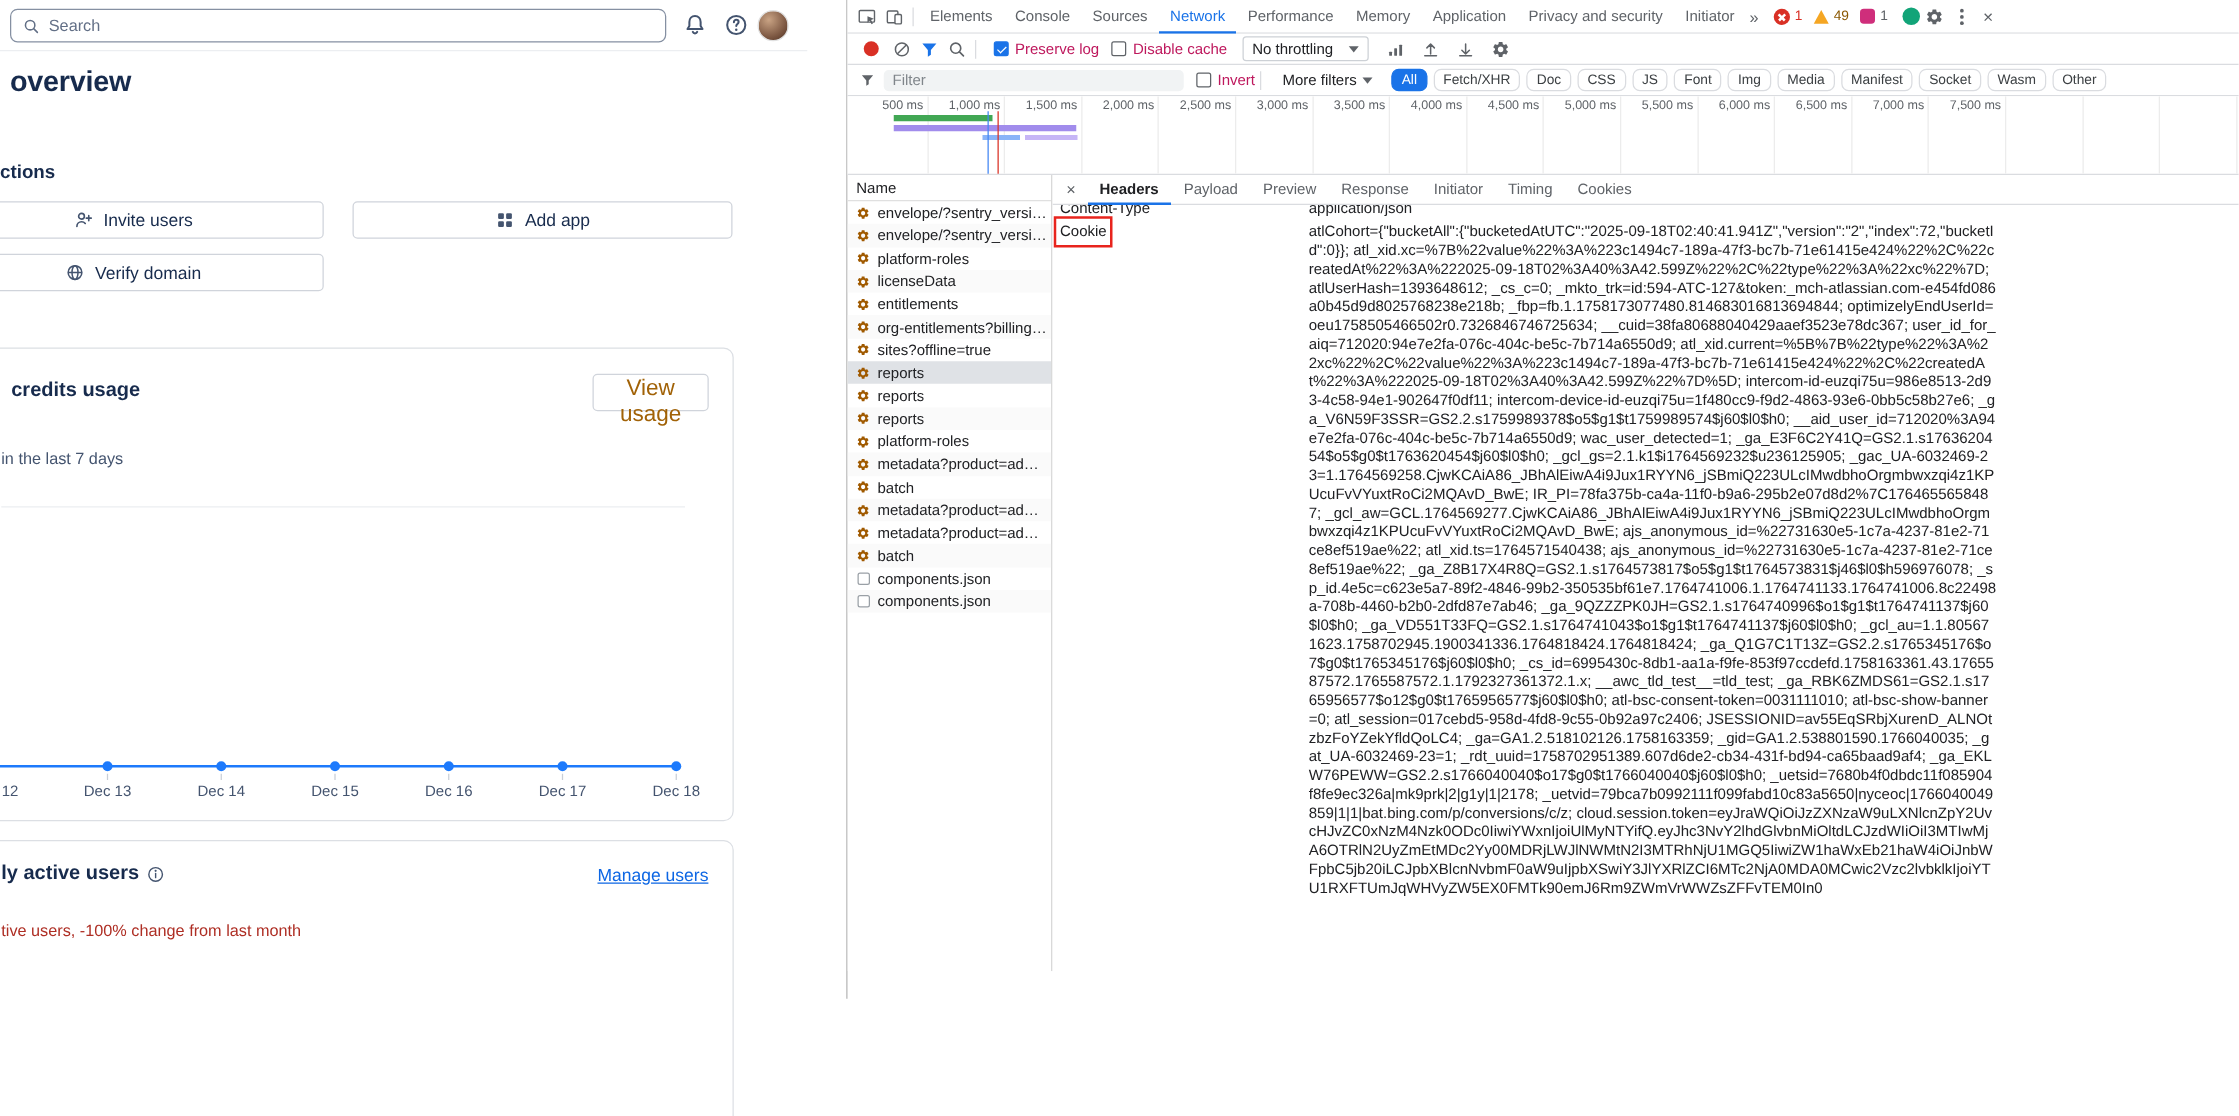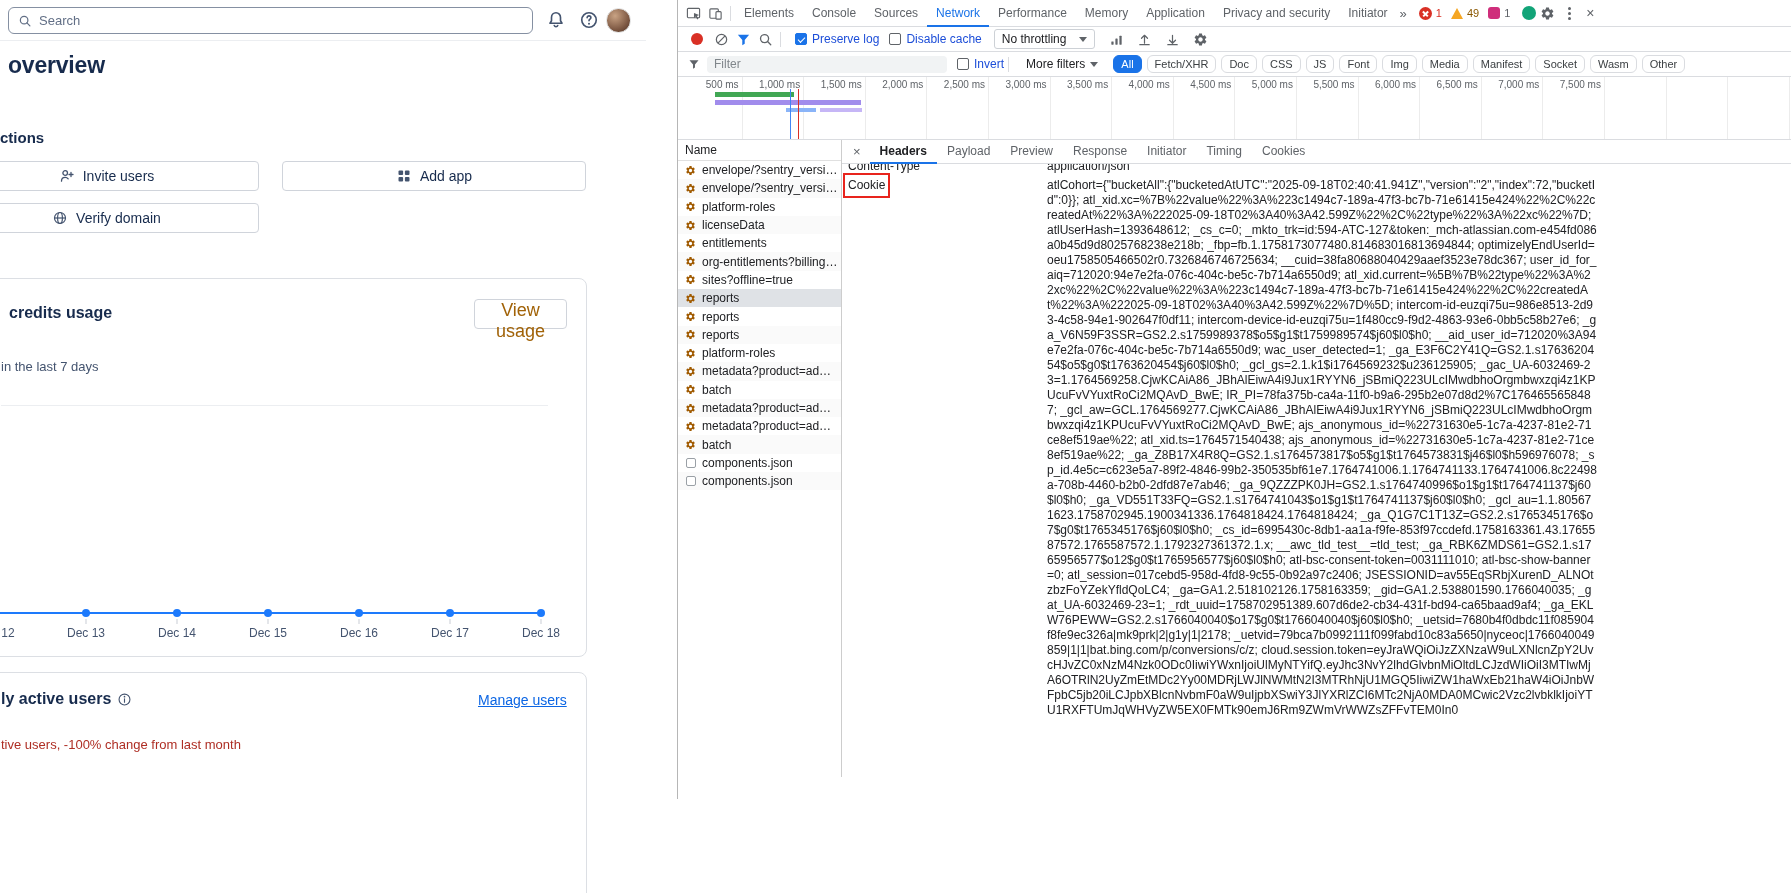--- a/index.html
+++ b/index.html
@@ -71,21 +71,21 @@
   .green-dot{width:14px;height:14px;border-radius:50%;background:#12a478;margin-left:12px;flex:none;cursor:pointer;}
   .kebab{display:flex;flex-direction:column;gap:2px;align-items:center;width:18px;cursor:pointer;margin-left:2px;}
   .kebab i{width:3px;height:3px;border-radius:50%;background:#5f6368;}
   .dt-close{color:#5f6368;font-size:14px;padding:0 8px;cursor:pointer;}
   .dt-row2{position:absolute;left:0;top:27px;width:100%;height:25px;border-bottom:1px solid #dadce0;display:flex;align-items:center;padding-left:6px;background:#fff;}
   .rec{width:12px;height:12px;border-radius:50%;background:#d93025;margin:0 7px;flex:none;cursor:pointer;}
   .funnel-active{color:#1a73e8;}
   .cb{width:12px;height:12px;border:1px solid #5f6368;border-radius:2px;margin:0 5px 0 10px;position:relative;flex:none;cursor:pointer;background:#fff;}
   .cb.checked{background:#1a73e8;border-color:#1a73e8;}
   .cb.checked::after{content:"";position:absolute;left:2px;top:2.5px;width:6px;height:3px;border-left:1.6px solid #fff;border-bottom:1.6px solid #fff;transform:rotate(-45deg);}
-  .cb-label{color:#1d4ed8;white-space:nowrap;}
+  .cb-label{color:#be185d;white-space:nowrap;}
   .throttle{margin-left:12px;border:1px solid #cdd1d6;border-radius:3px;padding:2px 7px;display:flex;align-items:center;gap:13px;cursor:pointer;white-space:nowrap;}
   .caret-down{width:0;height:0;border-left:4px solid transparent;border-right:4px solid transparent;border-top:5px solid #5f6368;}
   .row2-icons{display:flex;align-items:center;gap:6px;margin-left:10px;}
   .dt-row3{position:absolute;left:0;top:52px;width:100%;height:25px;border-bottom:1px solid #dadce0;display:flex;align-items:center;padding-left:8px;background:#fff;}
   .filter-funnel{color:#5f6368;margin-right:5px;width:16px;}
   .filter-funnel svg{width:12px;height:12px;}
   .filter-input{width:240px;height:17px;background:#f1f3f4;border-radius:4px;color:#80868b;font-size:12px;line-height:17px;padding:0 7px;cursor:text;}
   .more-filters{display:flex;align-items:center;gap:5px;margin-left:13px;cursor:pointer;white-space:nowrap;}
   .chips{display:flex;align-items:center;gap:5px;margin-left:15px;}
   .chip{height:18px;line-height:16px;padding:0 7px;border:1px solid #dadce0;border-radius:6px;font-size:11px;color:#3c4043;background:#fff;cursor:pointer;white-space:nowrap;}

